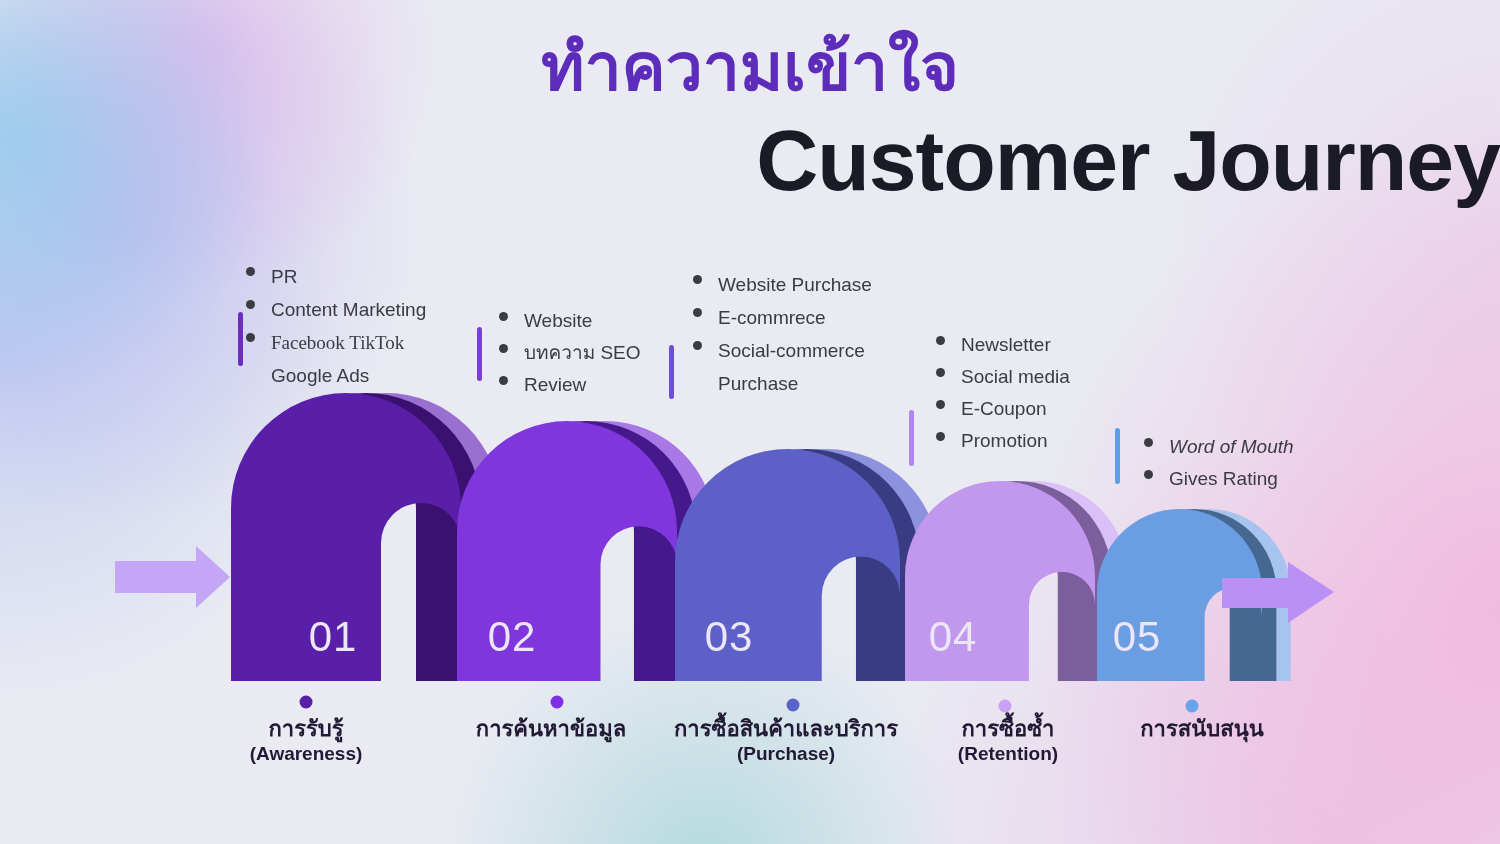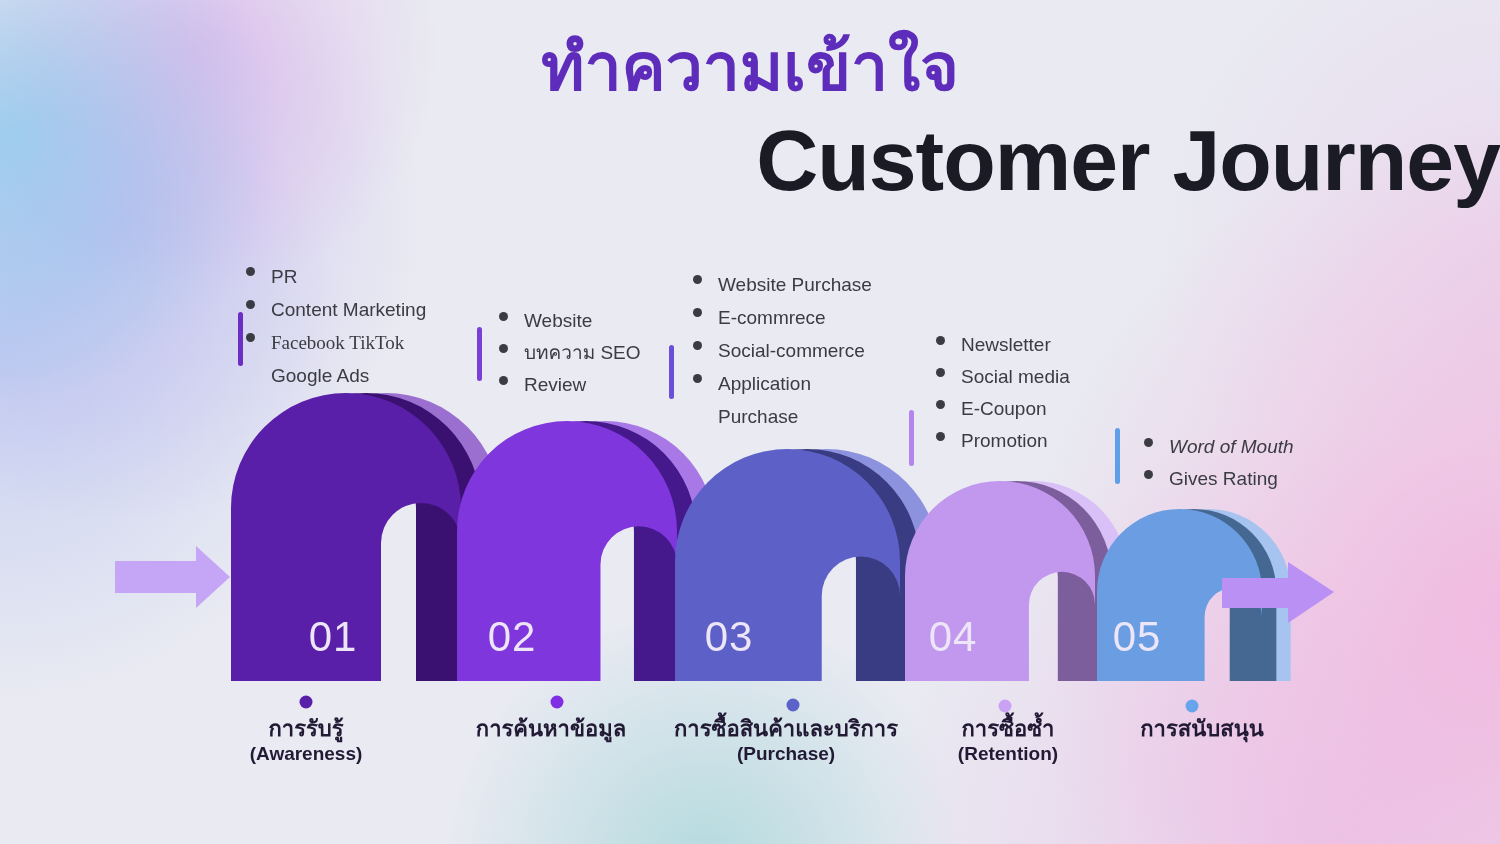--- a/index.html
+++ b/index.html
@@ -158,21 +158,20 @@
       <div class="stage-number" style="left: 512px; top: 613px;">02</div>
       <div class="stage-dot" style="left: 557px; top: 702px; background: rgb(127, 46, 227);"></div>
       <div class="stage-label" style="left: 551px; top: 716px;">
         <div class="thai">การค้นหาข้อมูล</div>
       </div>
       <div class="accent-bar" style="left: 669px; top: 345px; height: 54px; background: rgb(108, 79, 216);"></div>
       <ul class="channel-list" style="left: 691px; top: 268px;">
         <li class="channel-item" style="line-height: 33px;"><span class="dot"></span><span>Website Purchase</span></li>
         <li class="channel-item" style="line-height: 33px;"><span class="dot"></span><span>E-commrece</span></li>
         <li class="channel-item" style="line-height: 33px;"><span class="dot"></span><span>Social-commerce</span></li>
-        <li class="channel-item" style="line-height: 33px;"><span class="dot"></span><span>Application</span></li>
         <li class="channel-item cont" style="line-height: 33px;"><span>Purchase</span></li>
       </ul>
       <div class="stage-number" style="left: 729px; top: 613px;">03</div>
       <div class="stage-dot" style="left: 793px; top: 705px; background: rgb(91, 99, 200);"></div>
       <div class="stage-label" style="left: 786px; top: 716px;">
         <div class="thai">การซื้อสินค้าและบริการ</div>
         <div class="english">(Purchase)</div>
       </div>
       <div class="accent-bar" style="left: 909px; top: 410px; height: 56px; background: rgb(178, 133, 239);"></div>
       <ul class="channel-list" style="left: 934px; top: 329px;">

